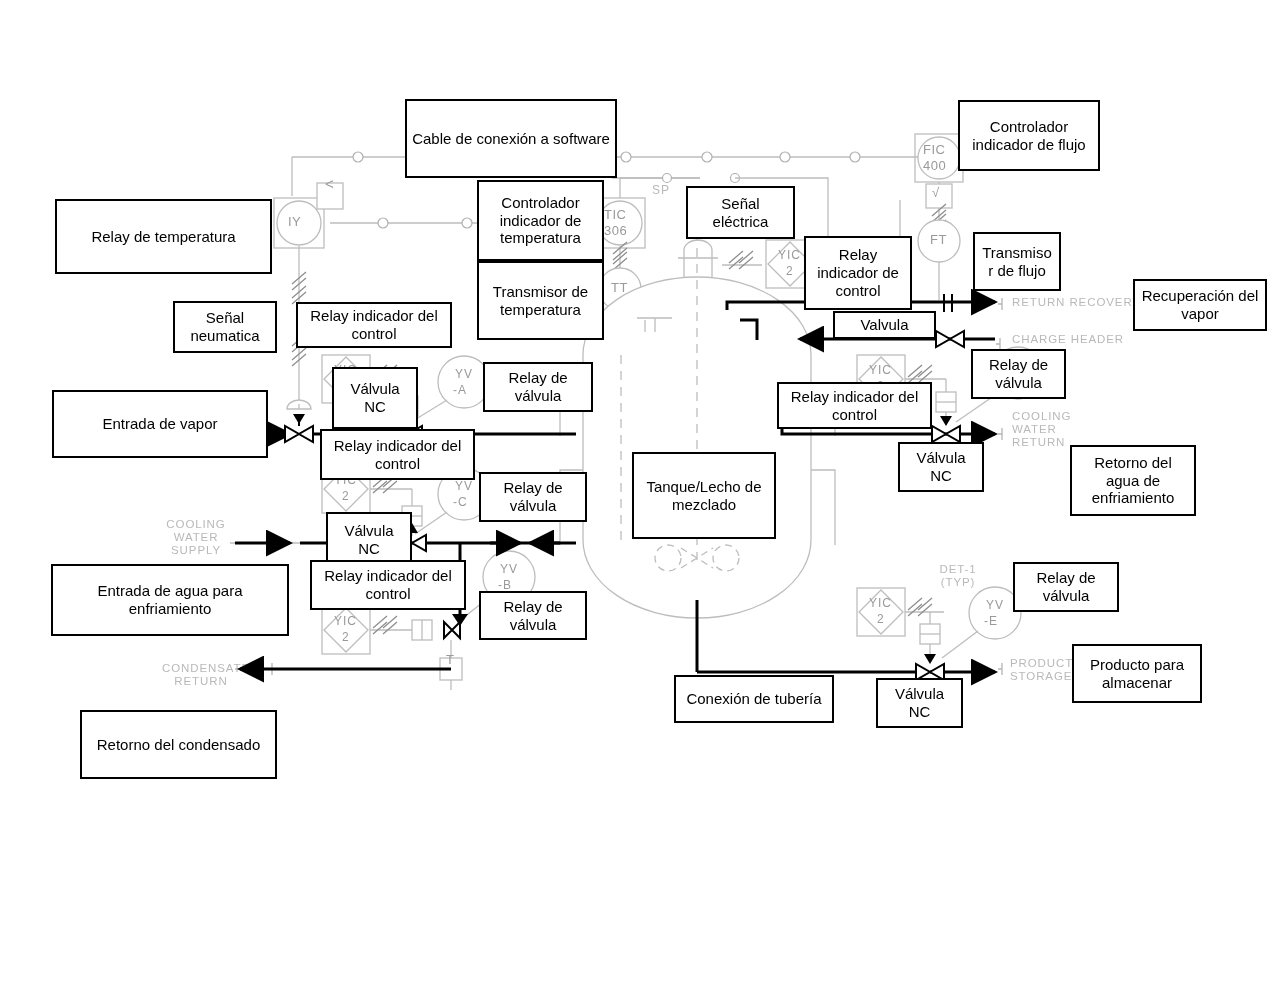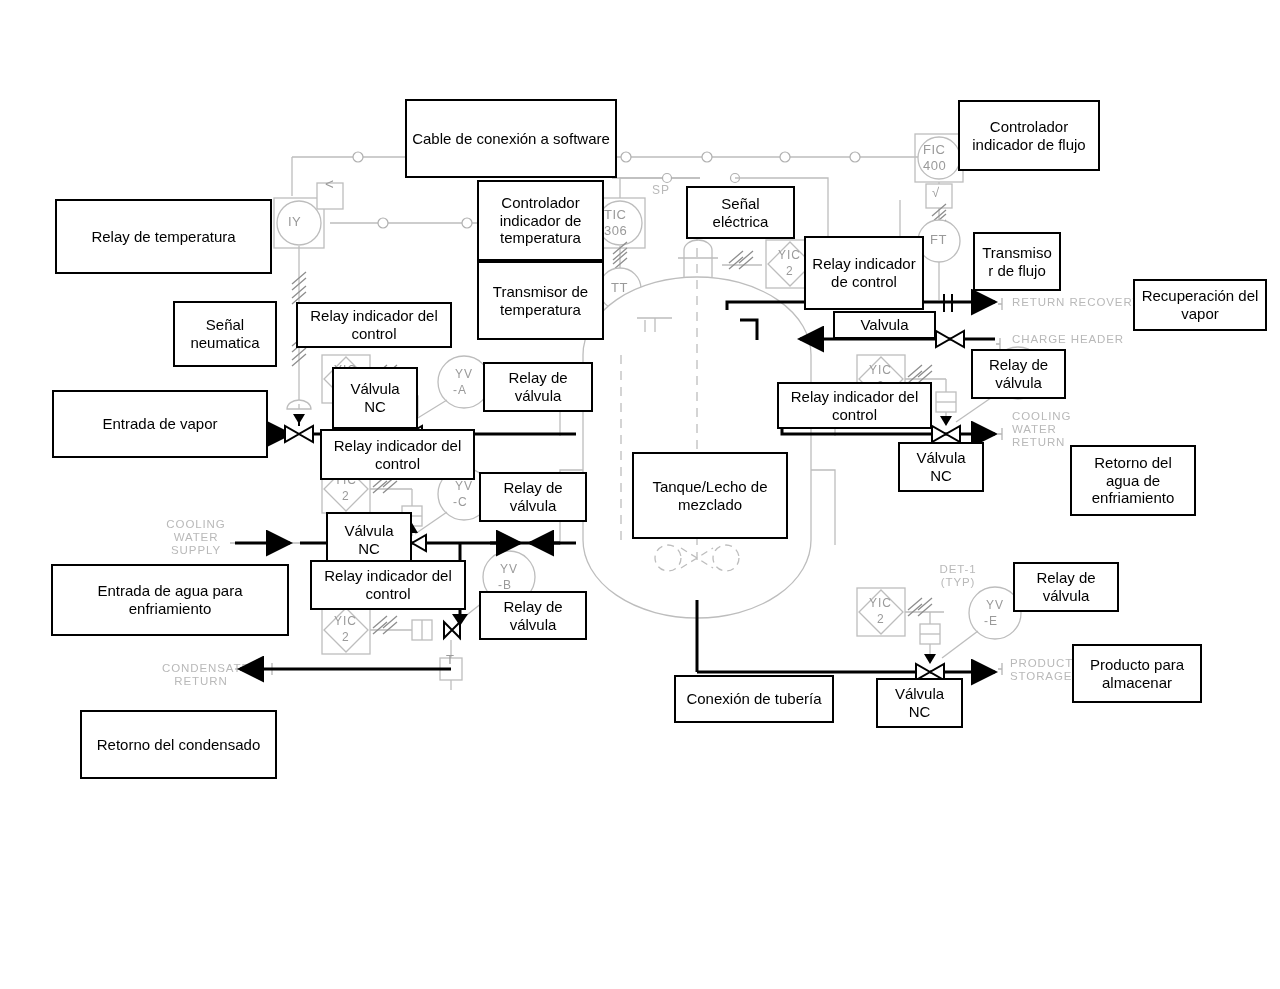--- a/index.html
+++ b/index.html
@@ -373,29 +373,29 @@
   <div class="cbox" style="left:405px;top:99px;width:212px;height:79px;text-align:right;">Cable de conexión a software</div>
 
   <div class="cbox" style="left:477px;top:261px;width:127px;height:79px;">Transmisor de temperatura</div>
 
   <div class="cbox" style="left:477px;top:180px;width:127px;height:81px;">Controlador indicador de temperatura</div>
 
   <div class="cbox" style="left:686px;top:186px;width:109px;height:53px;">Señal eléctrica</div>
 
   <div class="cbox" style="left:958px;top:100px;width:142px;height:71px;">Controlador indicador de flujo</div>
 
-  <div class="cbox" style="left:804px;top:236px;width:120px;height:74px;">Relay indicador de control</div>
+  <div class="cbox" style="left:804px;top:236px;width:108px;height:74px;">Relay indicador de control</div>
 
   <div class="cbox" style="left:973px;top:232px;width:88px;height:59px;">Transmiso r de flujo</div>
 
   <div class="cbox" style="left:1133px;top:279px;width:134px;height:52px;">Recuperación del vapor</div>
 
   <div class="cbox" style="left:55px;top:199px;width:217px;height:75px;">Relay de temperatura</div>
 
-  <div class="cbox" style="left:173px;top:301px;width:104px;height:66px;">Señal neumatica</div>
+  <div class="cbox" style="left:173px;top:301px;width:104px;height:52px;">Señal neumatica</div>
 
   <div class="cbox" style="left:296px;top:302px;width:156px;height:46px;">Relay indicador del control</div>
 
   <div class="cbox" style="left:833px;top:311px;width:103px;height:28px;">Valvula</div>
 
   <div class="cbox" style="left:332px;top:367px;width:86px;height:62px;">Válvula NC</div>
 
   <div class="cbox" style="left:483px;top:362px;width:110px;height:50px;">Relay de válvula</div>
 
   <div class="cbox" style="left:971px;top:349px;width:95px;height:50px;">Relay de válvula</div>
@@ -403,21 +403,21 @@
   <div class="cbox" style="left:52px;top:390px;width:216px;height:68px;">Entrada de vapor</div>
 
   <div class="cbox" style="left:320px;top:429px;width:155px;height:51px;">Relay indicador del control</div>
 
   <div class="cbox" style="left:777px;top:382px;width:155px;height:47px;">Relay indicador del control</div>
 
   <div class="cbox" style="left:898px;top:442px;width:86px;height:50px;">Válvula NC</div>
 
   <div class="cbox" style="left:479px;top:472px;width:108px;height:50px;">Relay de válvula</div>
 
-  <div class="cbox" style="left:632px;top:452px;width:156px;height:87px;">Tanque/Lecho de mezclado</div>
+  <div class="cbox" style="left:632px;top:452px;width:144px;height:87px;">Tanque/Lecho de mezclado</div>
 
   <div class="cbox" style="left:1070px;top:445px;width:126px;height:71px;">Retorno del agua de enfriamiento</div>
 
   <div class="cbox" style="left:326px;top:512px;width:86px;height:56px;">Válvula NC</div>
 
   <div class="cbox" style="left:51px;top:564px;width:238px;height:72px;">Entrada de agua para enfriamiento</div>
 
   <div class="cbox" style="left:310px;top:560px;width:156px;height:50px;">Relay indicador del control</div>
 
   <div class="cbox" style="left:479px;top:591px;width:108px;height:49px;">Relay de válvula</div>

